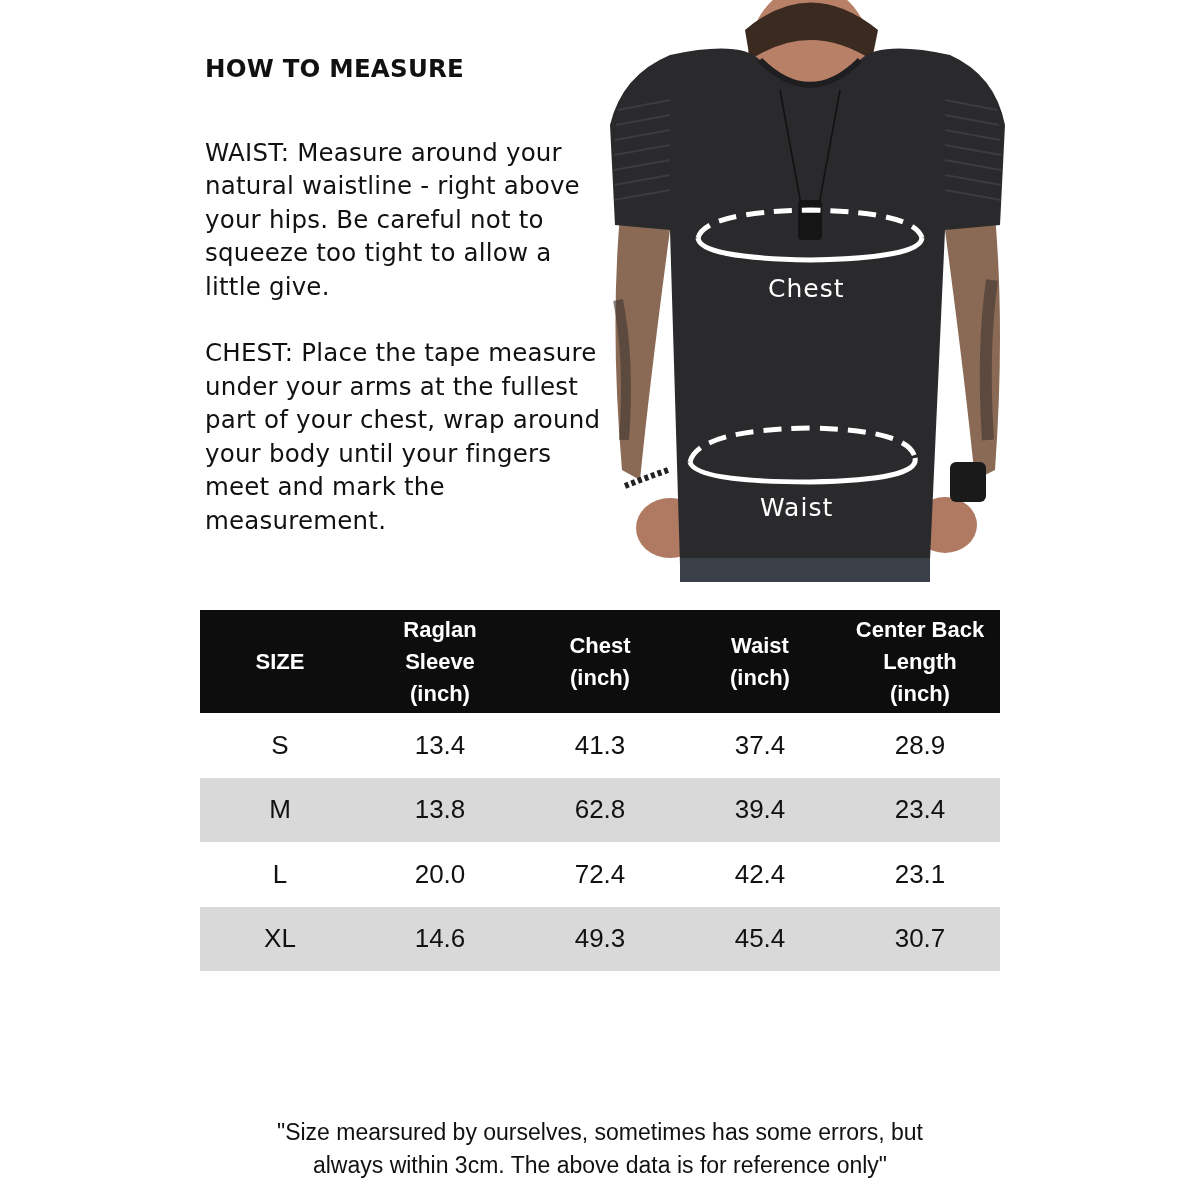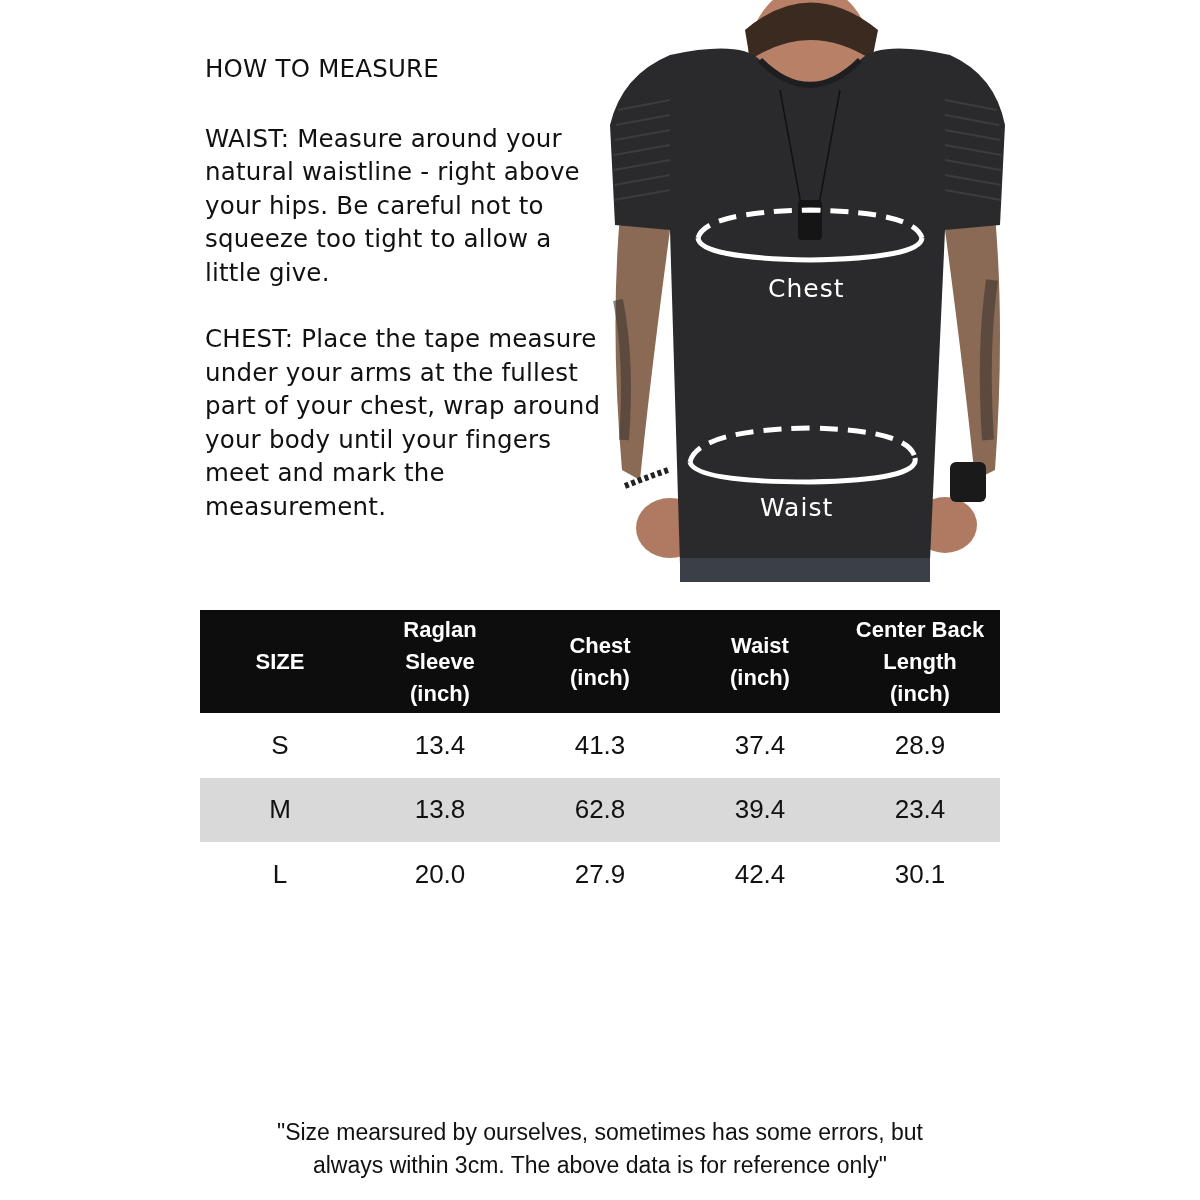--- a/index.html
+++ b/index.html
@@ -3,21 +3,21 @@
   <meta charset="utf-8">
   <style>
     * { margin: 0; padding: 0; box-sizing: border-box; }
     html, body { width: 1200px; height: 1200px; background: #ffffff; overflow: hidden; }
     body { position: relative; font-family: "DejaVu Sans", sans-serif; color: #111; }
 
     .instructions {
       position: absolute; left: 205px; top: 52px; width: 410px;
       font-size: 24.5px; line-height: 33.5px; letter-spacing: 0.2px;
     }
-    .instructions .title { margin-bottom: 36px; }
+    .instructions .title { margin-bottom: 50px; font-weight: bold; }
     .instructions .para { margin-bottom: 33px; }
 
     .photo {
       position: absolute; left: 610px; top: 0; width: 395px; height: 582px;
       overflow: hidden;
     }
     .photo svg { display: block; }
     .photo-label {
       position: absolute; color: #fff; font-size: 25px; letter-spacing: 1px;
       font-family: "DejaVu Sans", sans-serif;
@@ -133,23 +133,30 @@
     <tr class="alt">
       <td>M</td>
       <td>13.8</td>
       <td>62.8</td>
       <td>39.4</td>
       <td>23.4</td>
     </tr>
     <tr class="plain">
       <td>L</td>
       <td>20.0</td>
-      <td>27.9</td>
+      <td>72.4</td>
       <td>42.4</td>
-      <td>30.1</td>
+      <td>23.1</td>
+    </tr>
+    <tr class="alt">
+      <td>XL</td>
+      <td>14.6</td>
+      <td>49.3</td>
+      <td>45.4</td>
+      <td>30.7</td>
     </tr>
   </tbody>
 </table>
 
 <div class="footnote">
   <div>"Size mearsured by ourselves, sometimes has some errors, but</div>
   <div>always within 3cm. The above data is for reference only"</div>
 </div>
 
 </body></html>

